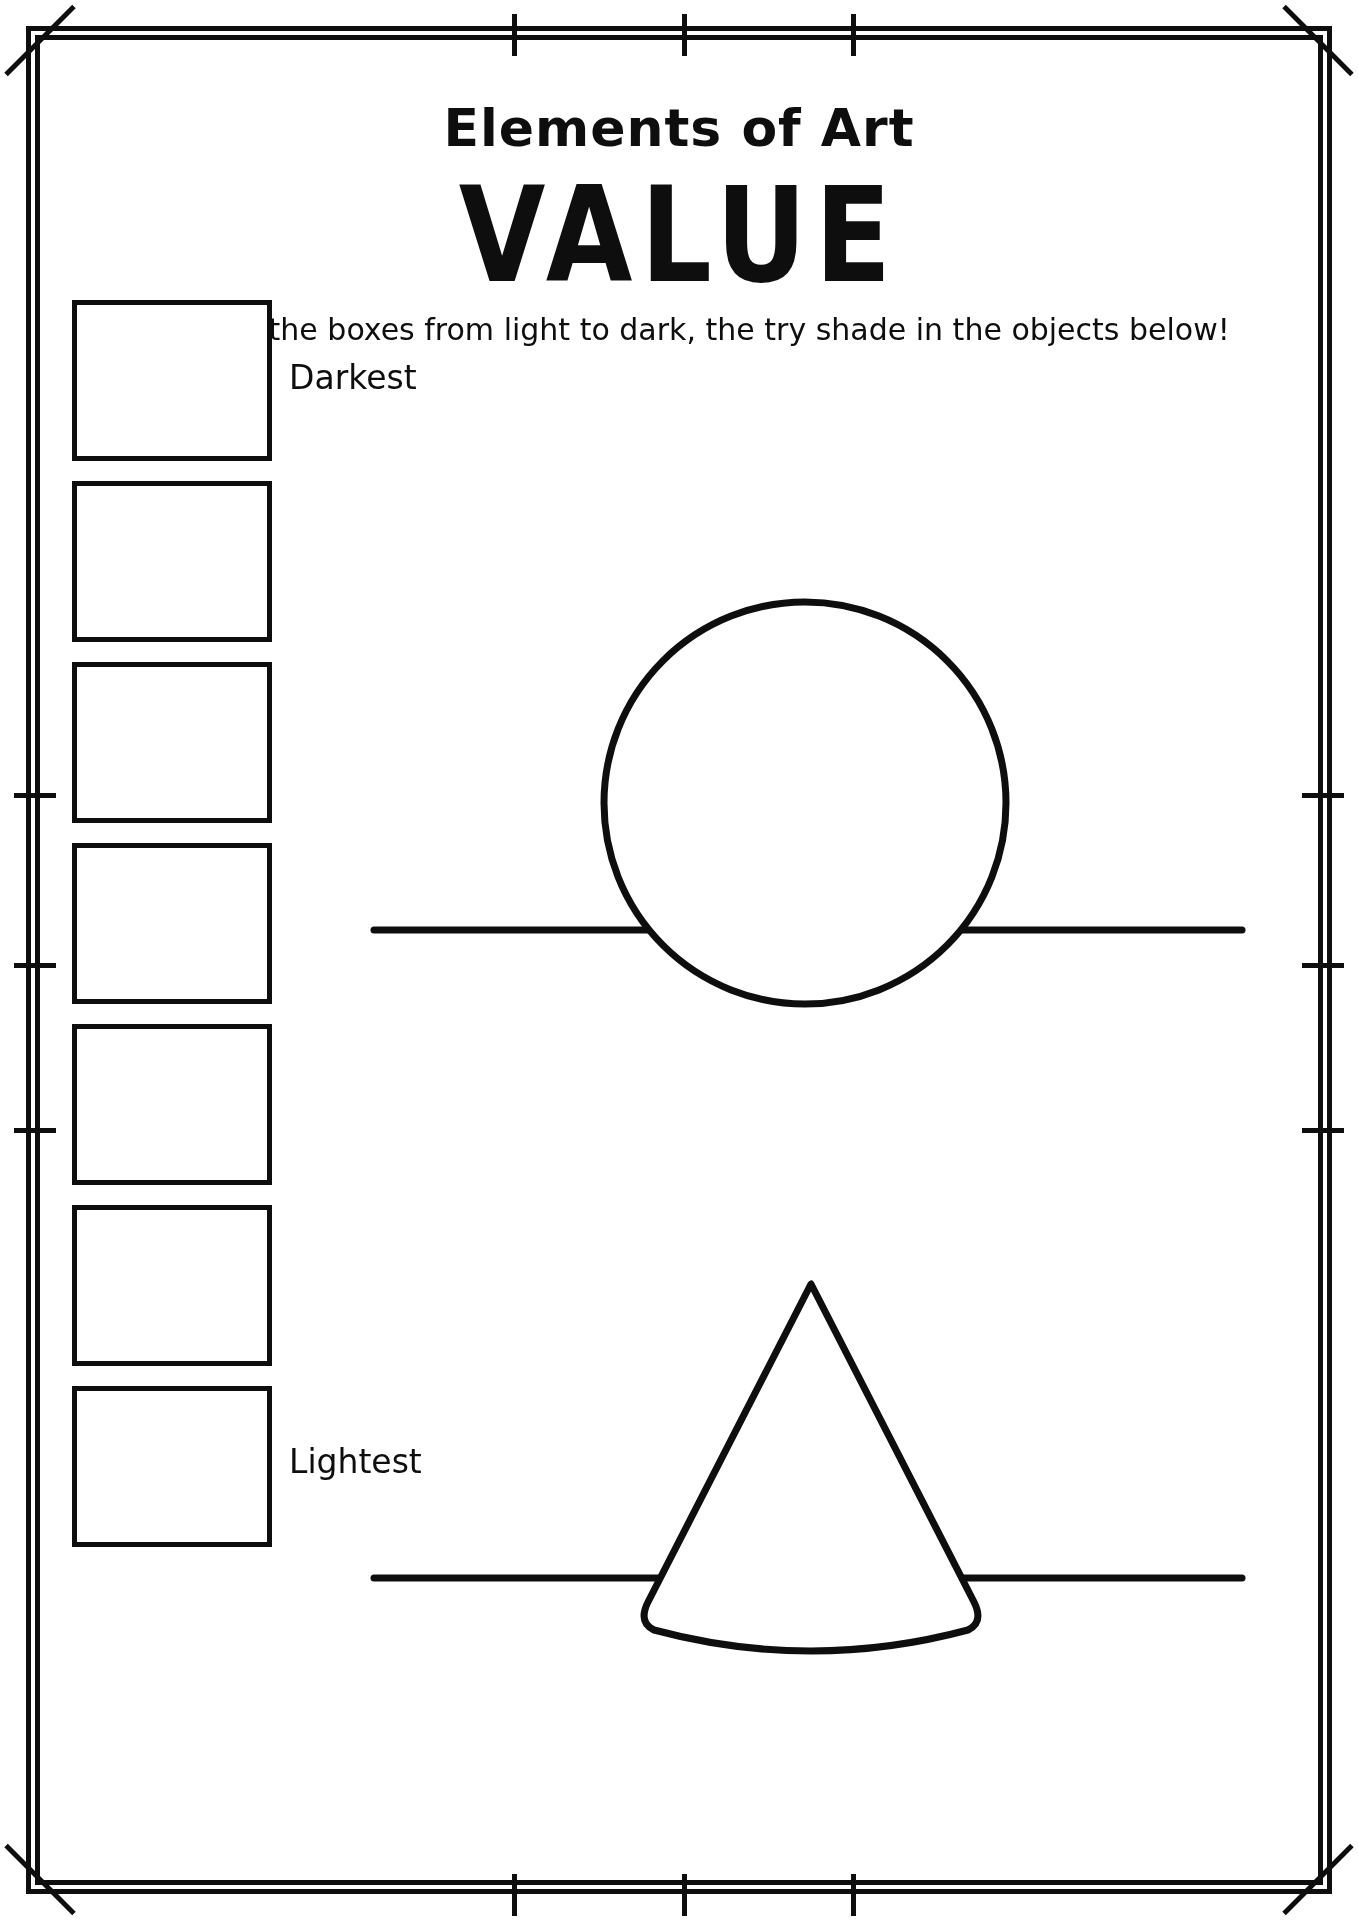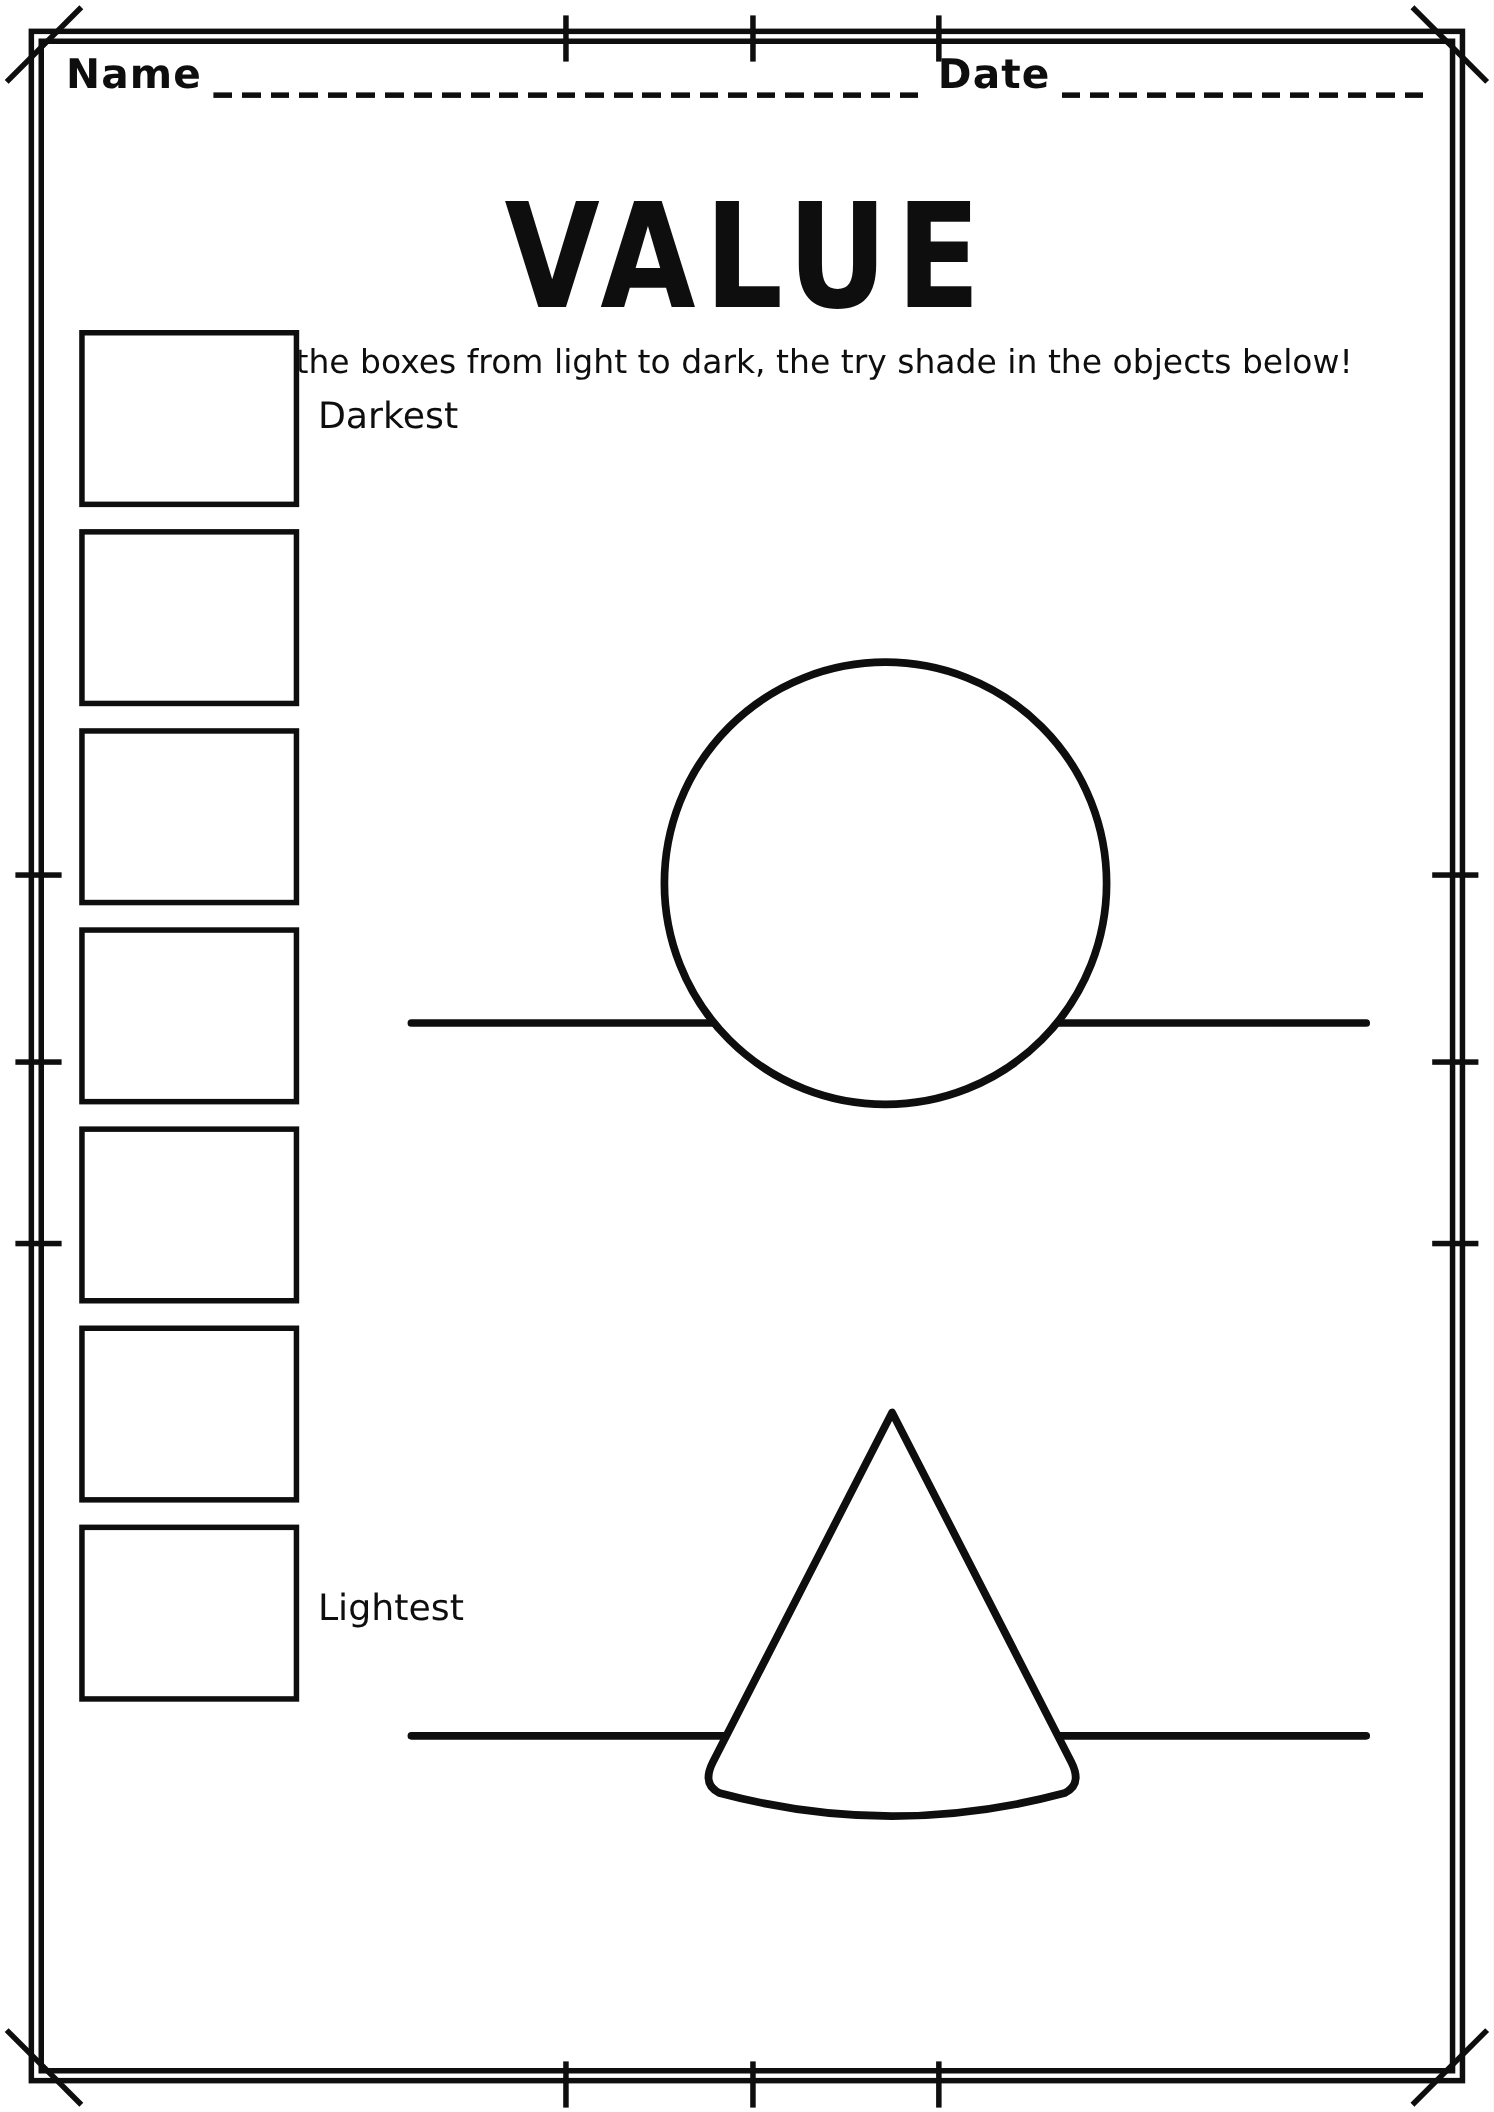--- a/index.html
+++ b/index.html
@@ -90,27 +90,22 @@
   <div class="tick v b1"></div>
   <div class="tick v b2"></div>
   <div class="tick v b3"></div>
   <div class="tick h l1"></div>
   <div class="tick h l2"></div>
   <div class="tick h l3"></div>
   <div class="tick h r1"></div>
   <div class="tick h r2"></div>
   <div class="tick h r3"></div>
 
-  <div class="header-row">
-    <span>Name</span>
-    <div class="write-line"></div>
-    <span>Date</span>
-    <div class="write-line date-line"></div>
-  </div>
 
+  <div class="title1">Elements of Art</div>
   <div class="title2">VALUE</div>
   <div class="instruction">Shade in the boxes from light to dark, the try shade in the objects below!</div>
 
   <div class="scale-col">
       <div class="shade-box"></div>
       <div class="shade-box"></div>
       <div class="shade-box"></div>
       <div class="shade-box"></div>
       <div class="shade-box"></div>
       <div class="shade-box"></div>

